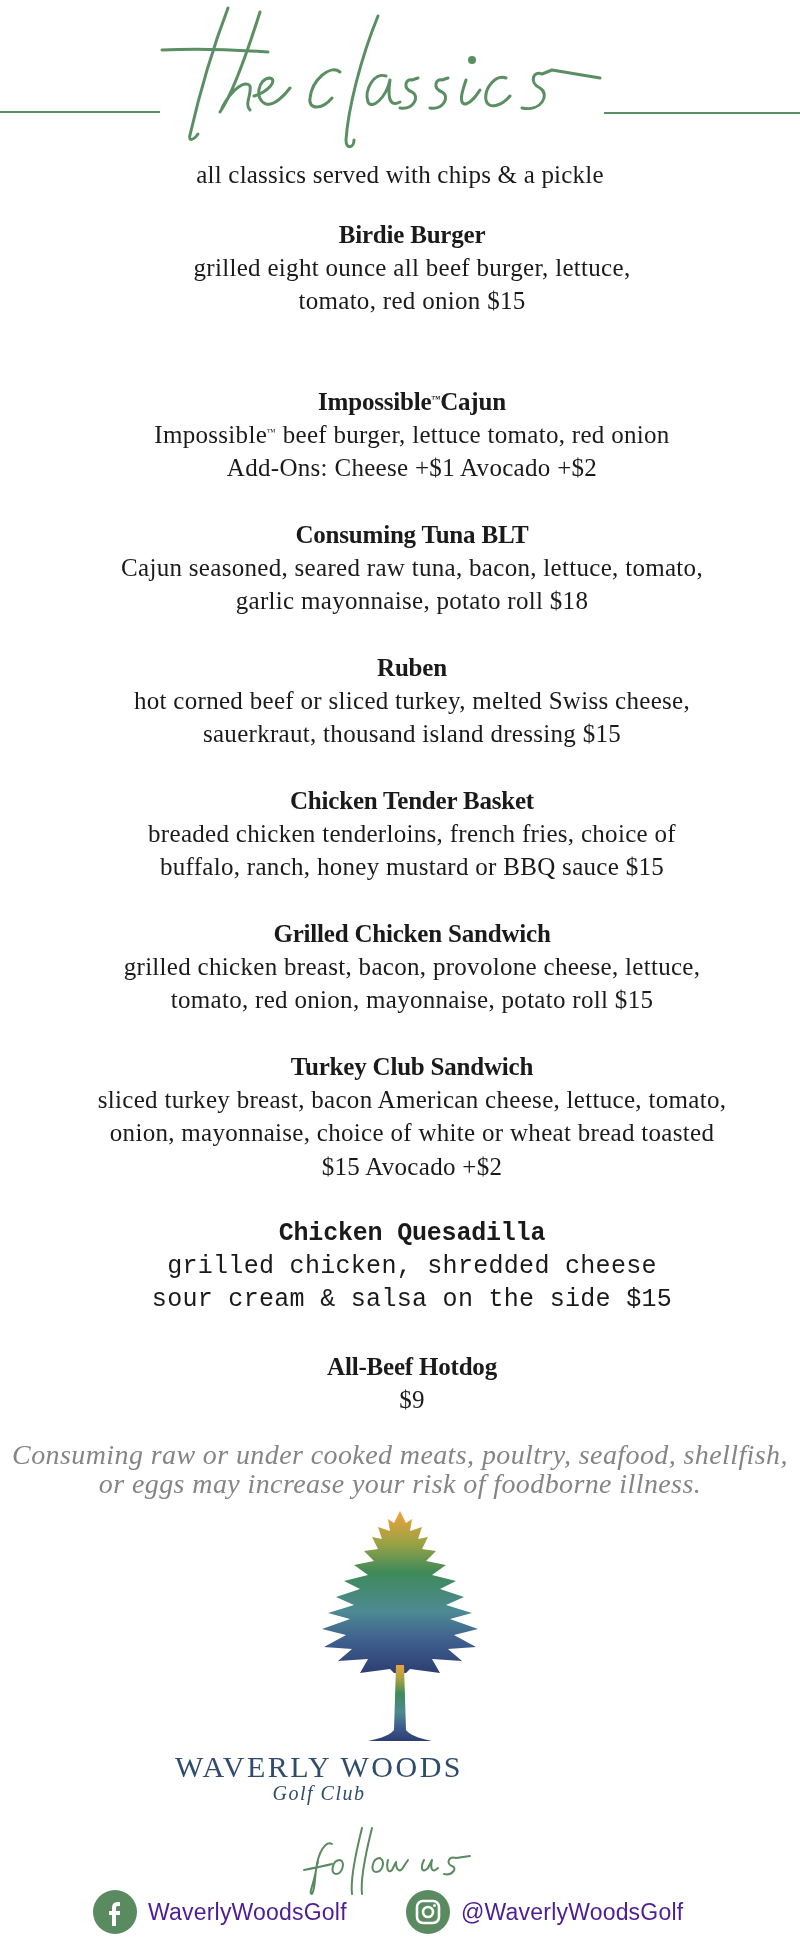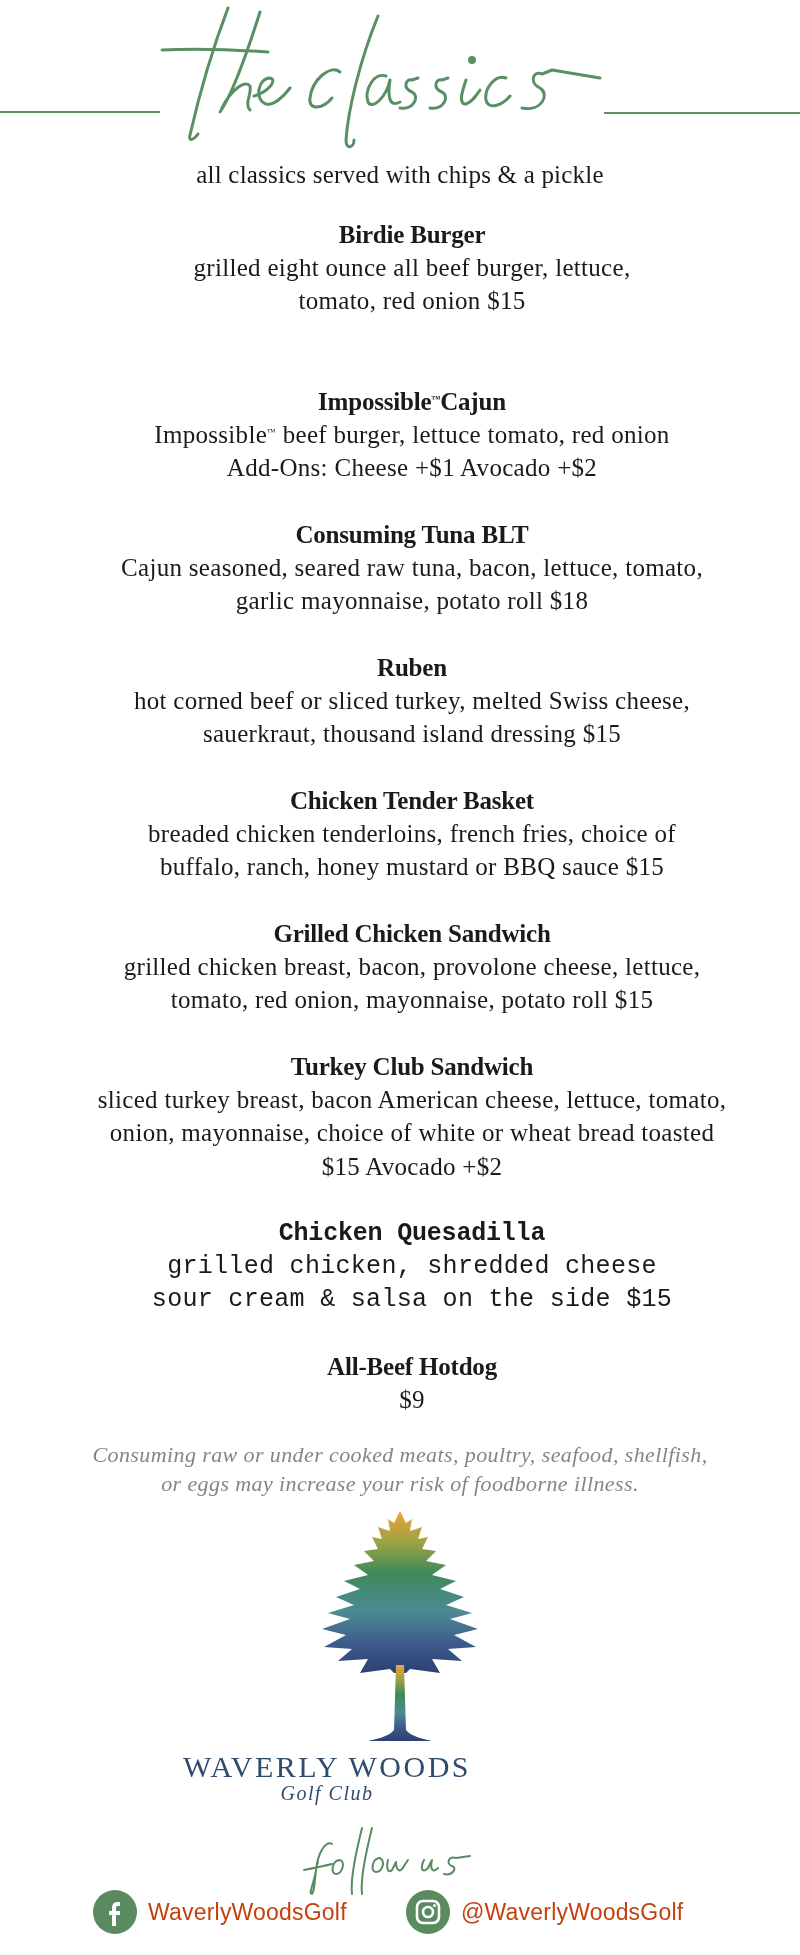--- a/index.html
+++ b/index.html
@@ -5,27 +5,27 @@
   html, body { margin:0; padding:0; background:#ffffff; }
   body { width:800px; height:1955px; position:relative; overflow:hidden; font-family:"Liberation Serif", serif; color:#1a1a1a; }
   .abs { position:absolute; left:0; width:800px; text-align:center; }
   .hline { position:absolute; height:2px; background:#5a8f63; }
   .title { position:absolute; left:150px; width:460px; top:0; height:160px; }
   .subtitle { font-size:25px; top:158px; line-height:34px; letter-spacing:0.2px; }
   .item { position:absolute; left:12px; width:800px; text-align:center; }
   .item-name { font-weight:bold; font-size:25px; line-height:33px; letter-spacing:-0.2px; }
   .item-line { font-size:25px; line-height:33.3px; letter-spacing:0.3px; white-space:nowrap; }
   .tm { font-size:9px; vertical-align:top; position:relative; top:-2px; }
-  .disclaimer { font-style:italic; font-size:22px; color:#858585; line-height:29px; top:1440px; letter-spacing:0.4px;text-align:center; }
+  .disclaimer { font-style:italic; font-size:28px; color:#858585; line-height:29px; top:1440px; letter-spacing:0.4px;text-align:center; }
   .logo { position:absolute; left:300px; top:1505px; width:200px; height:242px; }
-  .brand { position:absolute; left:8px; width:638px; text-align:center; color:#2f4c6e; }
+  .brand { position:absolute; left:0; width:638px; text-align:center; color:#2f4c6e; }
   .brand-name { top:1750px; font-size:30px; letter-spacing:2.5px; font-family:"Liberation Serif", serif; line-height:34px; }
   .brand-sub { top:1781px; font-size:20px; font-style:italic; letter-spacing:1.5px; line-height:24px; }
   .follow { position:absolute; left:300px; top:1822px; width:200px; height:78px; }
-  .social { position:absolute; top:1889px; height:46px; display:flex; align-items:center; color:#c2410c; font-family:"Liberation Sans", sans-serif; font-size:23px; }
+  .social { position:absolute; top:1889px; height:46px; display:flex; align-items:center; color:#4c1d95; font-family:"Liberation Sans", sans-serif; font-size:23px; }
   .social .circle { width:44px; height:44px; border-radius:50%; background:#5a8a60; display:flex; align-items:center; justify-content:center; margin-right:11px; flex:0 0 auto; }
   .social .label { letter-spacing:0.2px; }
 </style>
 </head>
 <body>
 
 <div class="hline" style="left:0; width:160px; top:111px;"></div>
 <div class="hline" style="left:604px; width:196px; top:112px;"></div>
 
 <svg class="title" viewBox="0 0 460 160" xmlns="http://www.w3.org/2000/svg">

